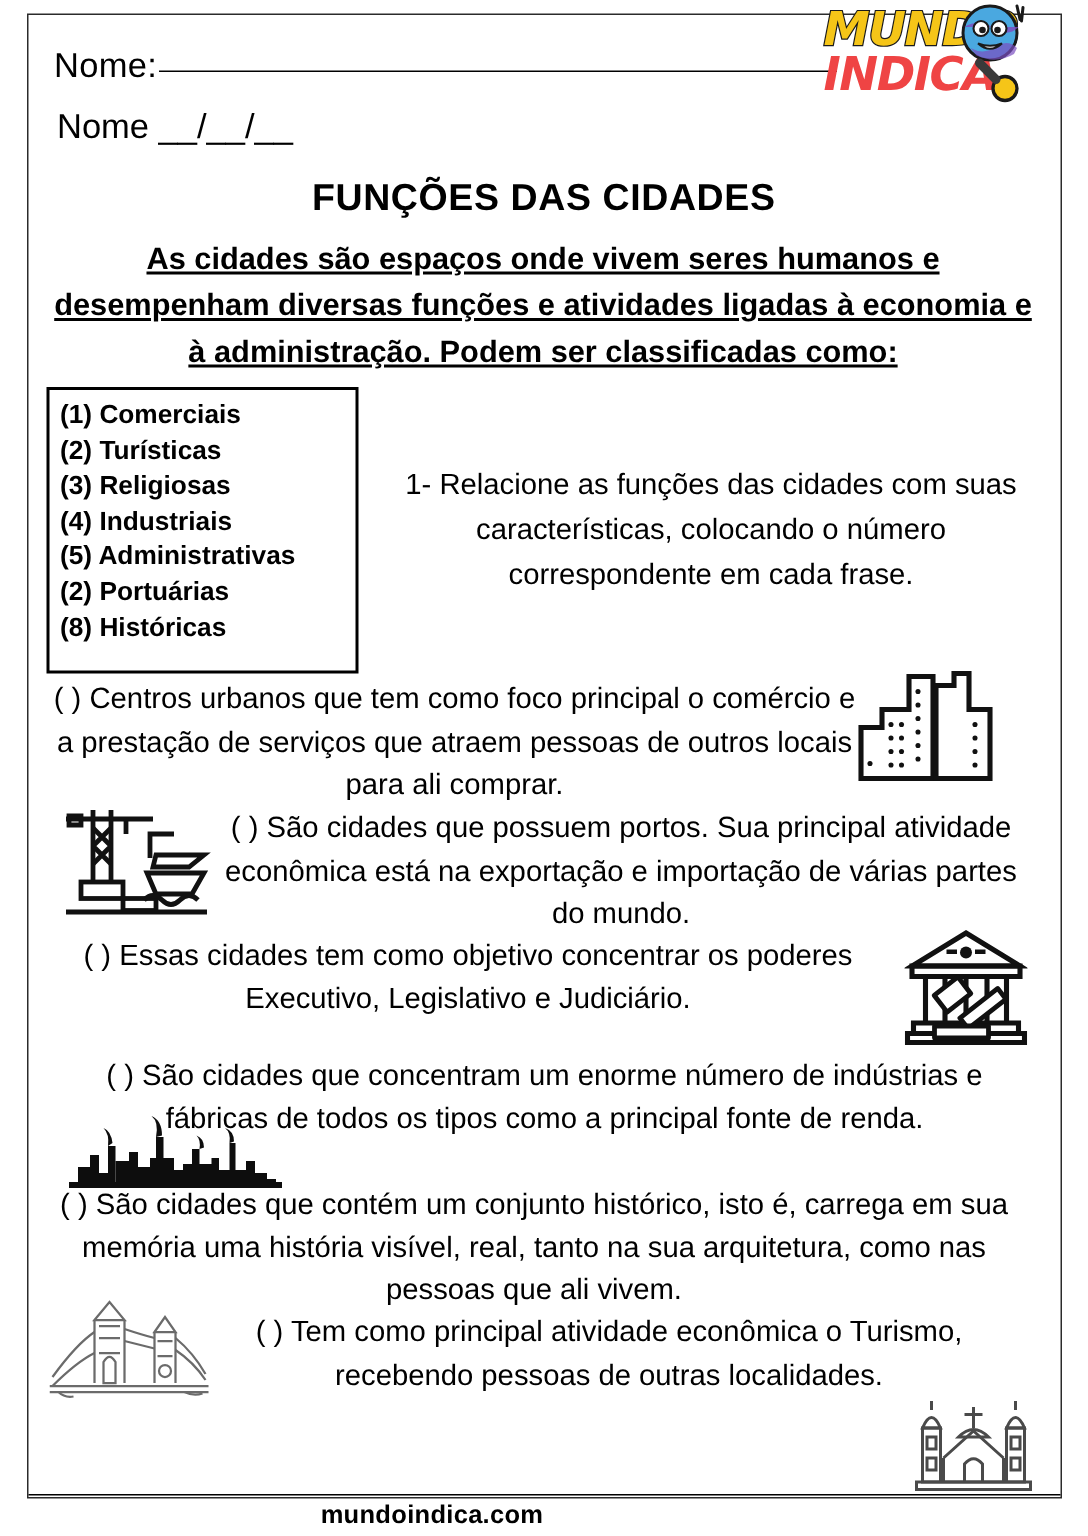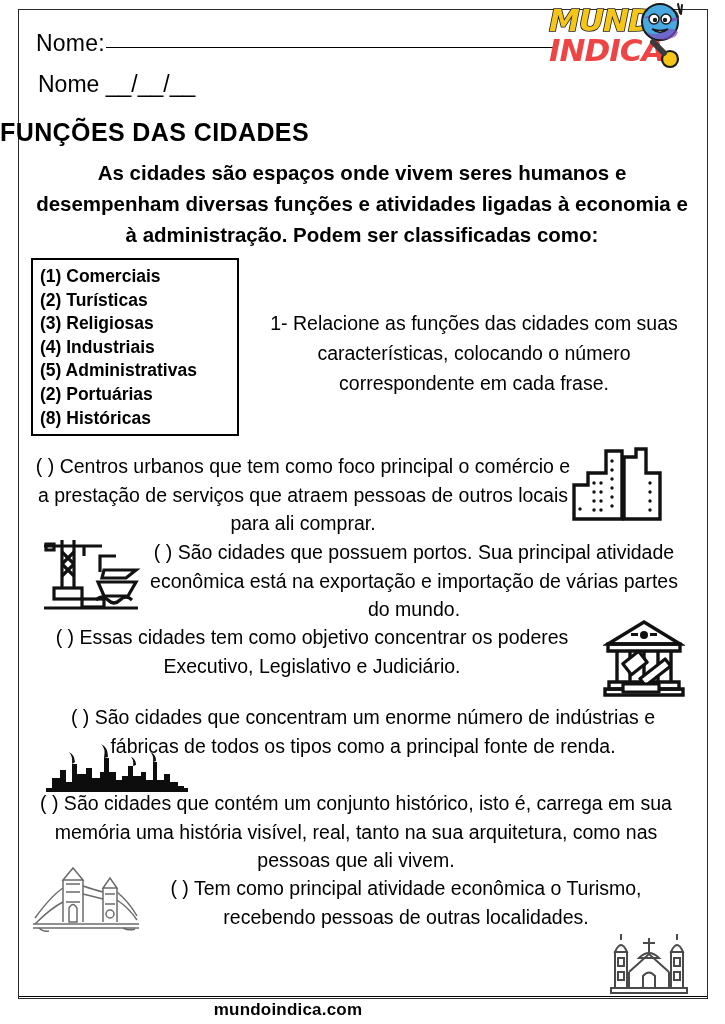--- a/index.html
+++ b/index.html
@@ -110,44 +110,46 @@
     width: 34px;
     height: 34px;
   }
 
   
   .doc-title {
     position: absolute;
     left: 0;
     top: 118px;
     width: 725px;
+    text-align: center;
     font-size: 25px;
     font-weight: bold;
     letter-spacing: 0.4px;
   }
   .intro {
     position: absolute;
     left: 28px;
     top: 157px;
     width: 668px;
     text-align: center;
     font-size: 20.5px;
     font-weight: bold;
     line-height: 31px;
+    text-decoration: underline;
   }
 
   
   .cat-box {
     position: absolute;
     left: 31px;
     top: 258px;
     width: 208px;
     border: 2.6px solid #000;
     box-sizing: border-box;
-    padding: 5px 0 4px 7px;
+    padding: 5px 0 17px 7px;
   }
   .cat-item {
     font-size: 17.5px;
     font-weight: bold;
     line-height: 23.6px;
     white-space: nowrap;
   }
 
   
   .instruction {

